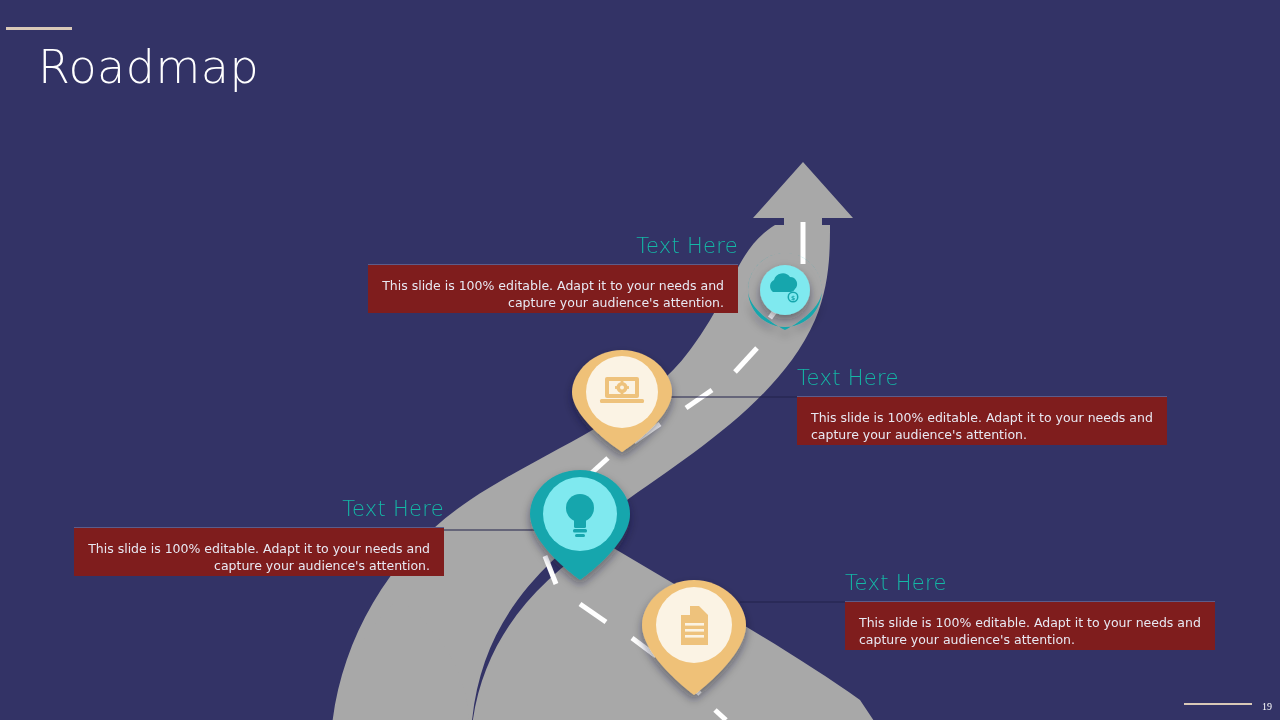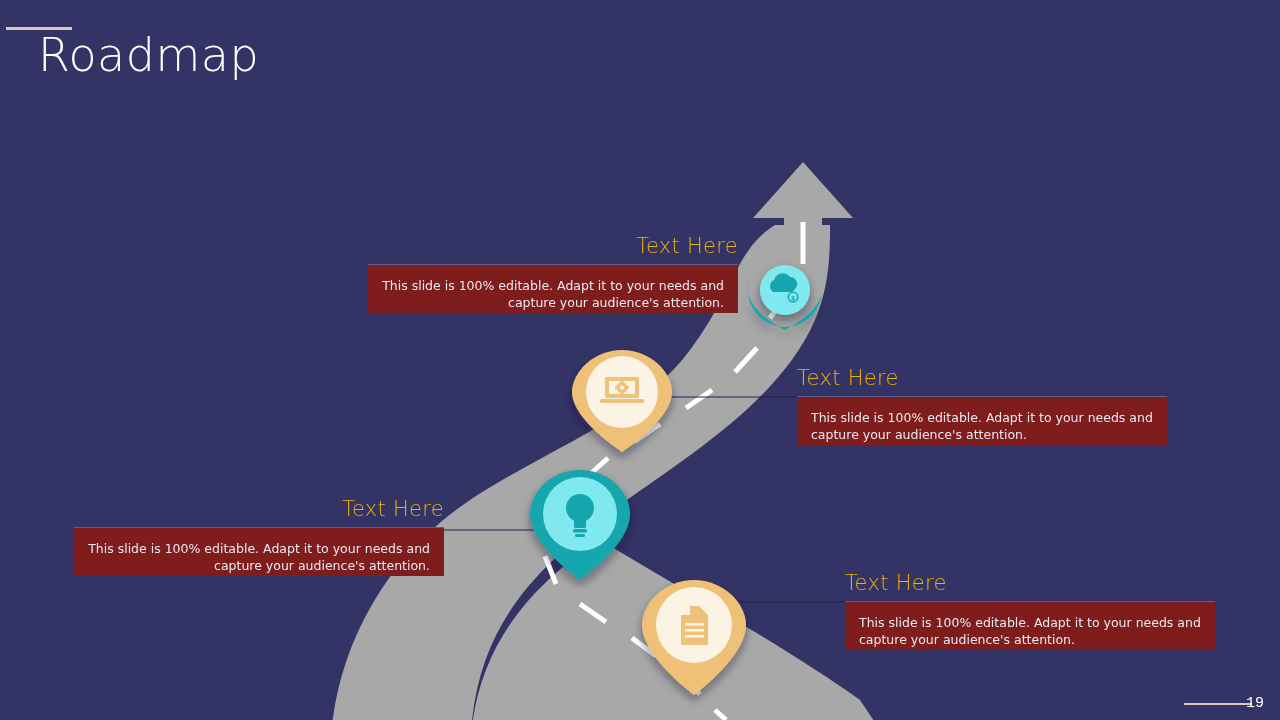--- a/index.html
+++ b/index.html
@@ -29,21 +29,21 @@
     position: absolute;
     left: 6px;
     top: 27px;
     width: 66px;
     height: 3px;
     background: #d9c9b8;
   }
   .slide-title {
     position: absolute;
     left: 38px;
-    top: 24px;
+    top: 36px;
     font-size: 46px;
     font-weight: 300;
     color: #ffffff;
     letter-spacing: 0.5px;
     line-height: 62px;
     font-family: "DejaVu Sans", sans-serif;
     white-space: nowrap;
   }
 
   
@@ -54,21 +54,21 @@
     height: 720px;
   }
 
   
   .callout {
     position: absolute;
   }
   .callout .heading {
     font-size: 21px;
     font-weight: 300;
-    color: #eab308;
+    color: #14b8a6;
     font-family: "DejaVu Sans", sans-serif;
     letter-spacing: 0.3px;
     line-height: 28px;
     white-space: nowrap;
   }
   .callout .bodybox {
     background: #7f1d1d;
     padding: 12px 14px;
     box-sizing: border-box;
   }
@@ -93,25 +93,25 @@
   .footer-rule {
     position: absolute;
     right: 28px;
     bottom: 15px;
     width: 68px;
     height: 2px;
     background: #d9c9b8;
   }
   .page-num {
     position: absolute;
-    right: 16px;
+    right: 8px;
     bottom: 8px;
-    font-size: 15px;
+    font-size: 10px;
     color: #ffffff;
-    font-family: Liberation Mono, monospace;
+    font-family: Liberation Serif, serif;
   }
 </style>
 </head>
 <body>
 
 <div id="slide">
 
   <svg id="road-layer" viewBox="0 0 1280 720" width="1280" height="720" xmlns="http://www.w3.org/2000/svg">
     <defs>
       <filter id="pinShadow" x="-60%" y="-60%" width="220%" height="220%">

